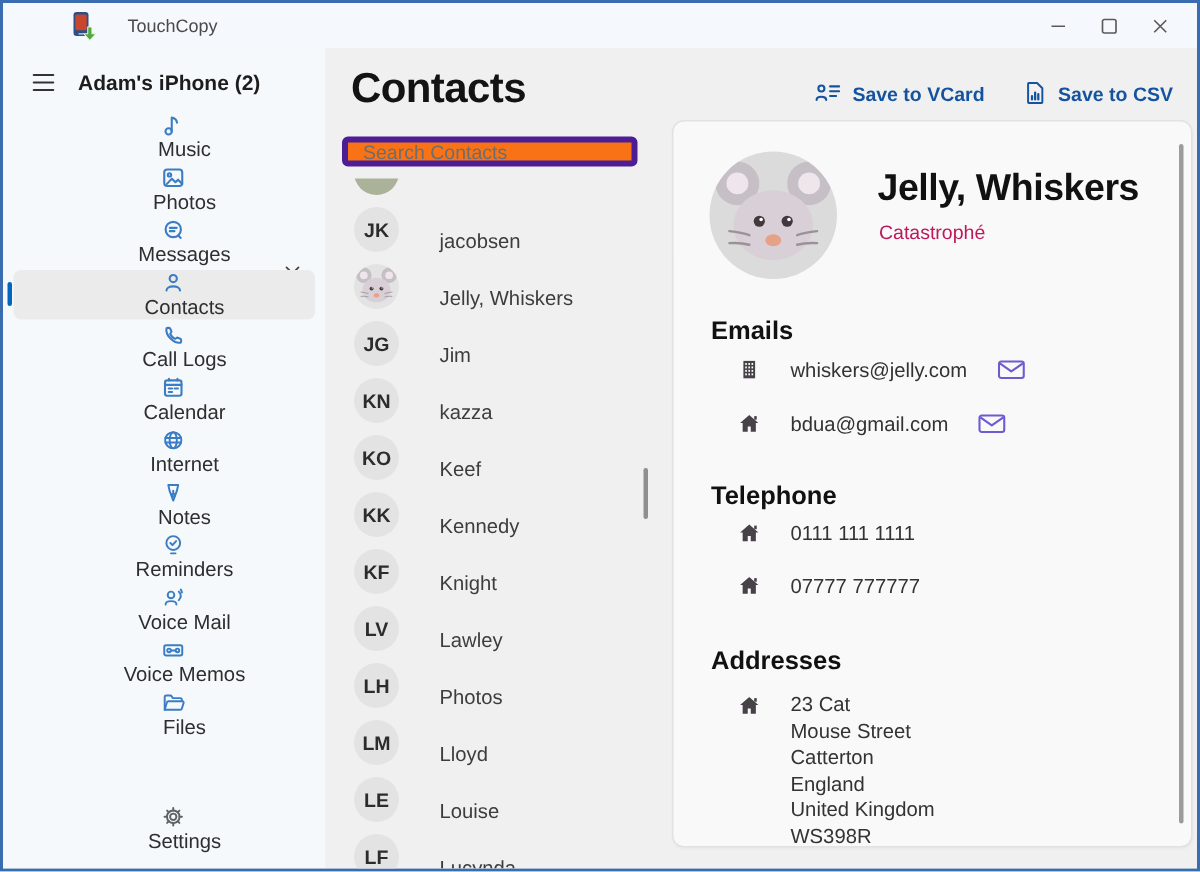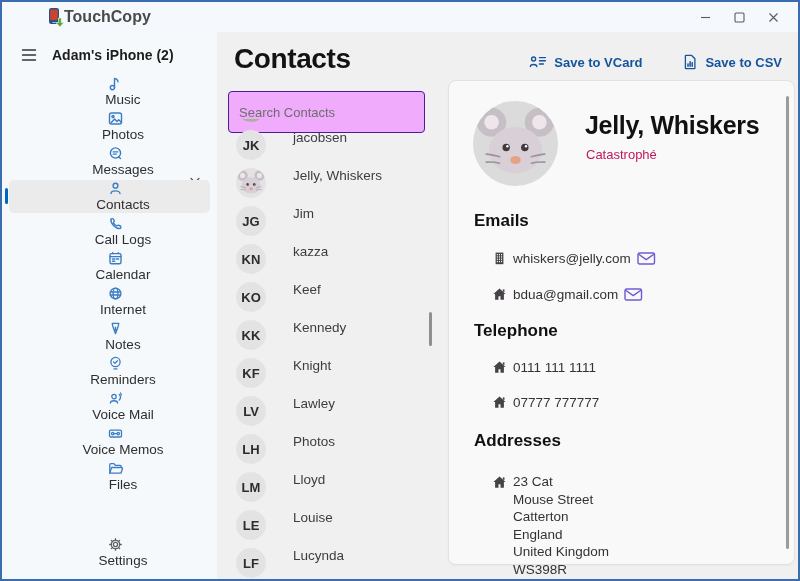--- a/index.html
+++ b/index.html
@@ -2,21 +2,21 @@
 <html><head>
 <meta charset="utf-8">
 <style>
   * { margin:0; padding:0; box-sizing:border-box; }
   html,body { font-family:"Liberation Sans", sans-serif; background:#cfd8e4; }
   .win { position:relative; width:800px; height:581px; background:#f0f0f0;
          border:2px solid #3a6cb0; overflow:hidden; }
   
   .titlebar { position:relative; height:30px; background:#f5f9fd; display:flex; align-items:center; }
   .app-icon { margin-left:46px; width:15px; height:20px; position:relative; }
-  .win-title { margin-left:1px; font-size:16px; color:#4a4a4a;font-weight:bold; }
+  .win-title { margin-left:22px; font-size:12px; color:#4a4a4a; }
   .win-controls { position:absolute; right:8px; top:0; height:30px; display:flex; align-items:center; }
   .ctrl { width:34px; height:26px; display:flex; align-items:center; justify-content:center; color:#5a5a5a; }
   
   .body { display:flex; height:547px; }
   .sidebar { width:215px; background:#f6f9fb; display:flex; flex-direction:column; flex-shrink:0; }
   .device-row { display:flex; align-items:center; padding:15px 18px 11px 19px; }
   .device-label { margin-left:15px; font-size:14px; font-weight:700; color:#1d1d1d;text-align:right; }
   .nav { display:flex; flex-direction:column; }
   .nav-item { position:relative; display:flex; align-items:center; height:33px; margin:1px 7px;
               padding-left:11px; border-radius:5px;flex-direction:column; }
@@ -24,48 +24,48 @@
   .sel-bar { position:absolute; left:-4px; top:8px; width:3px; height:16px; border-radius:2px; background:#0067c0; }
   .nav-icon { width:17px; height:17px; display:flex; }
   .nav-label { margin-left:16px; font-size:13.5px; color:#2e2e2e; }
   .chev { margin-left:auto; margin-right:10px; display:flex; }
   .spacer { flex:1; }
   .settings-item { margin-bottom:10px; }
   
   .main { position:relative; flex:1; background:#f0f0f0; }
   .page-title { position:absolute; left:17px; top:11px; font-size:28px; font-weight:700;
                 letter-spacing:-.4px; color:#131313; }
-  .save-actions { position:absolute; right:16px; top:22px; display:flex; gap:40px; }
+  .save-actions { position:absolute; right:16px; top:22px; display:flex; gap:26px; }
   .save-btn { display:flex; align-items:center; gap:7px; font-size:13px; font-weight:700; color:#15539e; cursor:default; }
-  .search-input { position:absolute; left:11px; top:59px; width:197px; height:42px; background:#f0abfc;
-                  border:1px solid #4c1d95; border-radius:4px; padding:0 10px; font-size:13px;
+  .search-input { position:absolute; left:11px; top:59px; width:197px; height:20px; background:#f97316;
+                  border:4px solid #4c1d95; border-radius:4px; padding:0 10px; font-size:13px;
                   color:#333; font-family:"Liberation Sans",sans-serif; outline:none; }
   .search-input::placeholder { color:#6d6d6d; }
   
   .clist { position:absolute; left:11px; top:87px; width:212px; bottom:0; overflow:hidden; }
-  .citem { display:flex; align-items:flex-start; height:38px; padding-left:8px; }
+  .citem { display:flex; align-items:flex-end; height:38px; padding-left:8px; }
   .citem.partial { margin-top:-27px; }
   .cavatar { width:30px; height:30px; border-radius:50%; background:#e3e3e3; display:flex;
              align-items:center; justify-content:center; font-size:13px; font-weight:600;
              color:#2c2c2c; flex-shrink:0; overflow:hidden; }
   .cavatar.greenish { background:#aab299; }
   .cname { margin-left:14px; font-size:13.5px; color:#3d3d3d; white-space:nowrap;padding-left:13px; }
   .list-scrollbar { position:absolute; left:212px; top:280px; width:3px; height:34px;
                     background:#8f8f8f; border-radius:2px; }
   
   .card { position:absolute; left:231px; top:48px; width:347px; height:485px; background:#f9f9f9;
           border:1px solid #e2e2e2; border-radius:8px; box-shadow:0 1px 2px rgba(0,0,0,.04); }
   .big-avatar { position:absolute; left:24px; top:20px; width:85px; height:85px; border-radius:50%;
                 background:#dbdbdb; display:flex; align-items:center; justify-content:center; overflow:hidden; }
   .contact-name { position:absolute; left:136px; top:30px; font-size:25px; font-weight:700;
                   letter-spacing:-.3px; color:#111; }
   .contact-subtitle { position:absolute; left:137px; top:66px; font-size:13px; color:#be185d; }
   .sec-h { position:absolute; left:25px; font-size:17px; font-weight:700; color:#111; }
-  .vrow { position:absolute; left:43px; display:flex; align-items:center; gap:6px;
-          font-size:13.5px; color:#333;margin-top:12px; }
+  .vrow { position:absolute; left:43px; display:flex; align-items:center; gap:20px;
+          font-size:13.5px; color:#333; }
   .vrow.addr { align-items:flex-start; }
   .vicon { width:15px; display:flex; flex-shrink:0; }
   .addr-lines { line-height:17.5px; font-size:13.5px; color:#333; }
   .card-scrollbar { position:absolute; right:5px; top:15px; width:3px; height:453px;
                     background:#9c9c9c; border-radius:2px; }
   svg { display:block; }
 </style>
 </head>
 <body>
 

